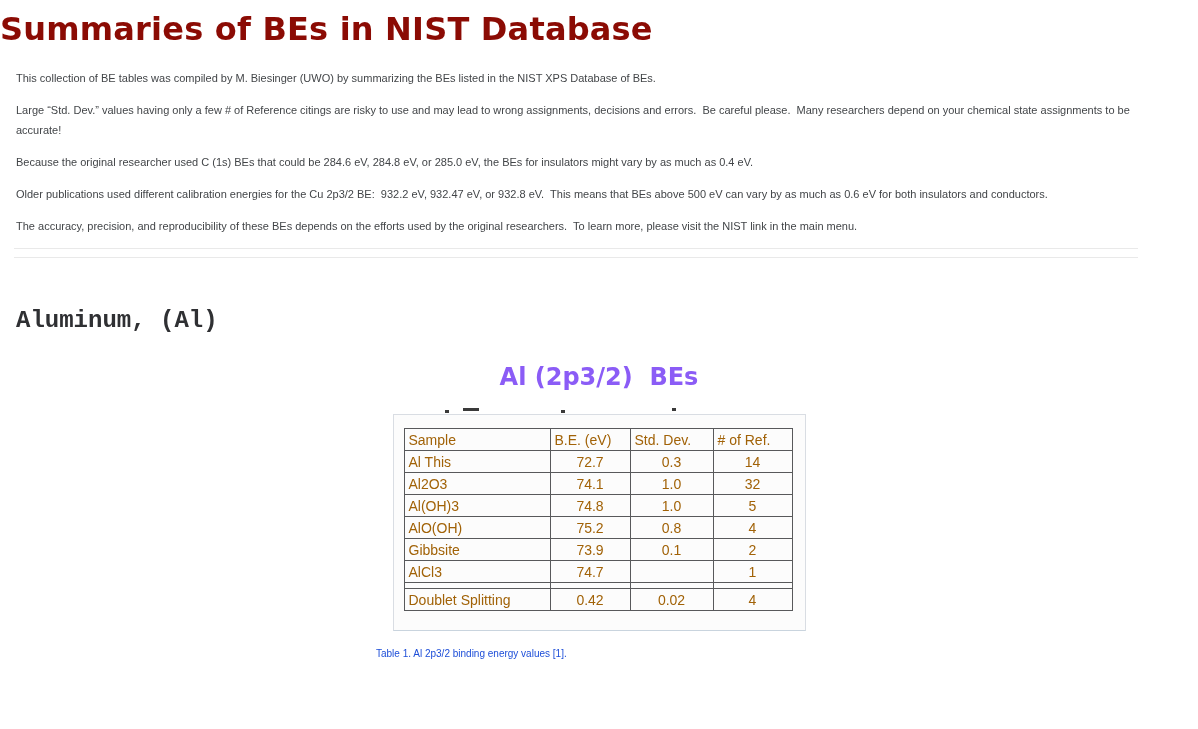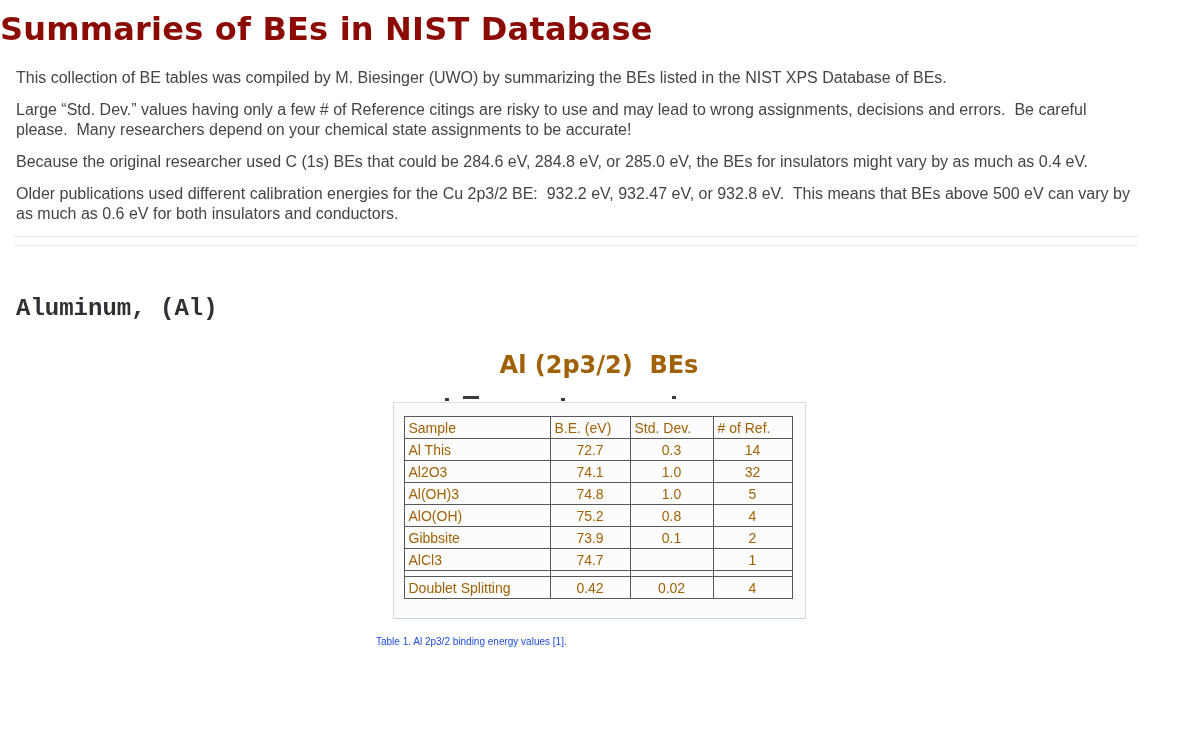--- a/index.html
+++ b/index.html
@@ -21,21 +21,21 @@
     color: #8b0b04;
     margin: 14px 0 24px 0;
     line-height: 30px;
     letter-spacing: 0.2px;
   }
   .intro {
     margin: 0 0 0 16px;
     width: 1122px;
   }
   .intro p {
-    font-size: 16px;
+    font-size: 11px;
     line-height: 20px;
     margin: 0 0 12px 0;
     color: #424548;
     white-space: pre-wrap;
   }
   .double-divider {
     margin: 12px 14px 0 14px;
     width: 1124px;
     height: 8px;
     border-top: 1px solid #e9e9e9;
@@ -46,21 +46,21 @@
     font-size: 24px;
     font-weight: bold;
     color: #2f3033;
     margin: 48px 0 0 16px;
     line-height: 30px;
   }
   .table-heading {
     font-family: "DejaVu Sans", sans-serif;
     font-size: 24px;
     font-weight: bold;
-    color: #a16207;
+    color: #8b5cf6;
     text-align: center;
     margin: 26px 0 0 0;
     line-height: 30px;
     white-space: pre-wrap;
   }
   .figure-wrap {
     width: 446px;
     margin: 16px auto 0 auto;
   }
   .artifact-strip {
@@ -119,20 +119,21 @@
 </head>
 <body>
 
 <h1 class="page-title">Summaries of BEs in NIST Database</h1>
 
 <div class="intro">
   <p>This collection of BE tables was compiled by M. Biesinger (UWO) by summarizing the BEs listed in the NIST XPS Database of BEs.</p>
   <p>Large “Std. Dev.” values having only a few # of Reference citings are risky to use and may lead to wrong assignments, decisions and errors.  Be careful please.  Many researchers depend on your chemical state assignments to be accurate!</p>
   <p>Because the original researcher used C (1s) BEs that could be 284.6 eV, 284.8 eV, or 285.0 eV, the BEs for insulators might vary by as much as 0.4 eV.</p>
   <p>Older publications used different calibration energies for the Cu 2p3/2 BE:  932.2 eV, 932.47 eV, or 932.8 eV.  This means that BEs above 500 eV can vary by as much as 0.6 eV for both insulators and conductors.</p>
+  <p>The accuracy, precision, and reproducibility of these BEs depends on the efforts used by the original researchers.  To learn more, please visit the NIST link in the main menu.</p>
 </div>
 
 <div class="double-divider"></div>
 
 <h2 class="element-heading">Aluminum, (Al)</h2>
 
 <h3 class="table-heading">Al (2p3/2)  BEs</h3>
 
 <div class="figure-wrap">
   <div class="artifact-strip">

